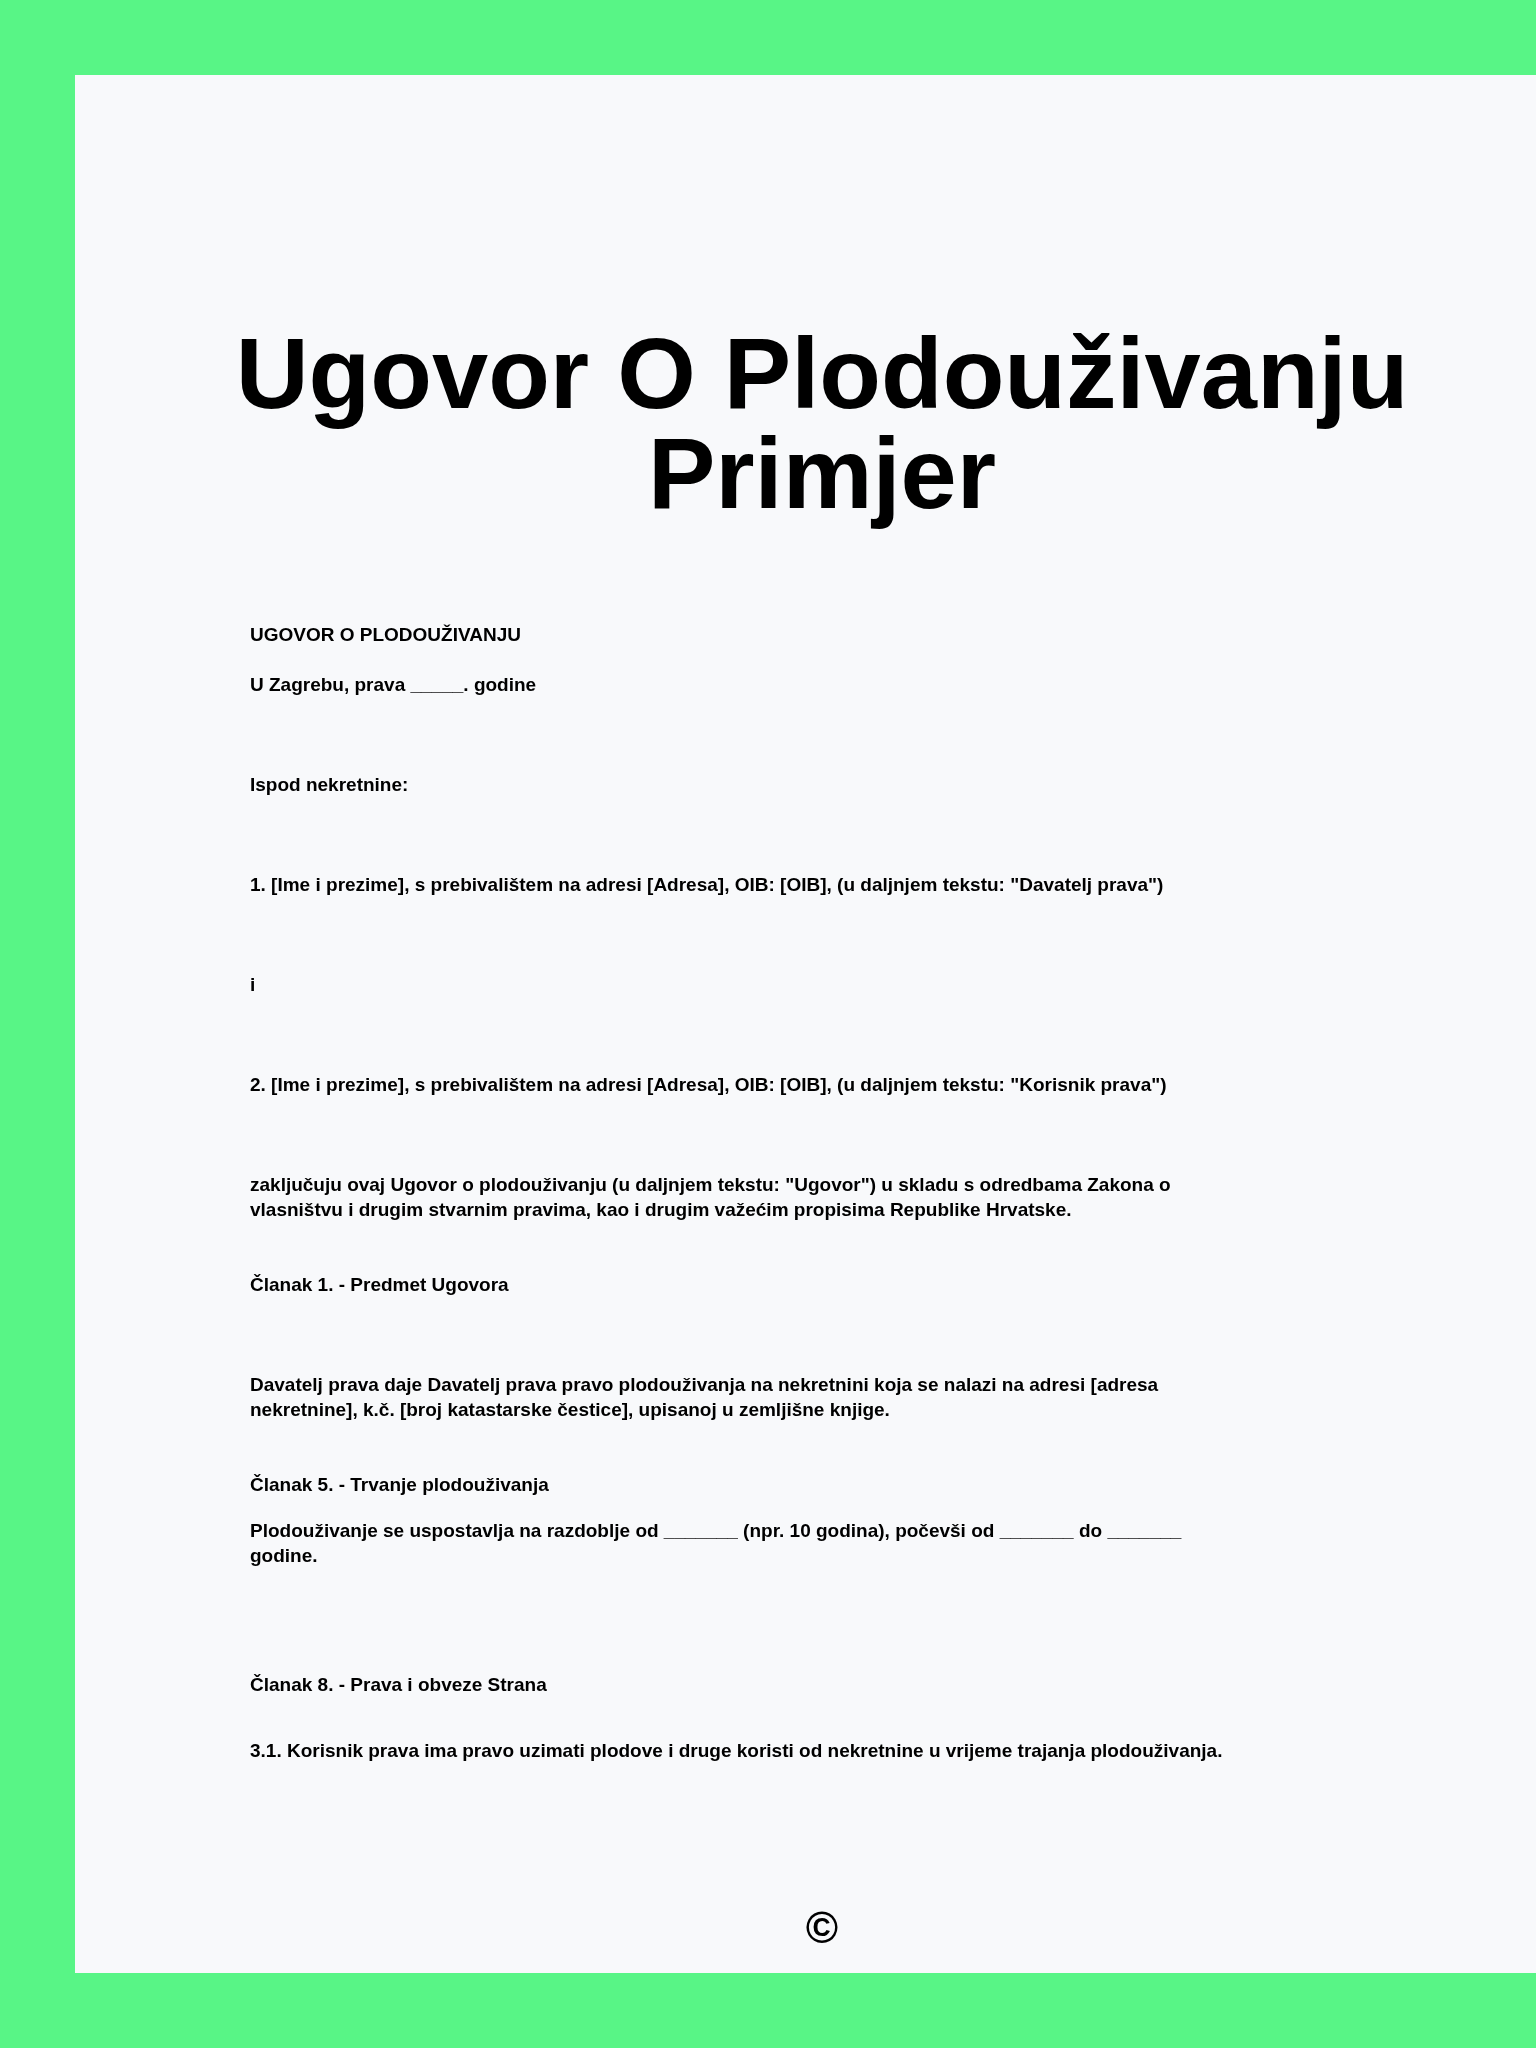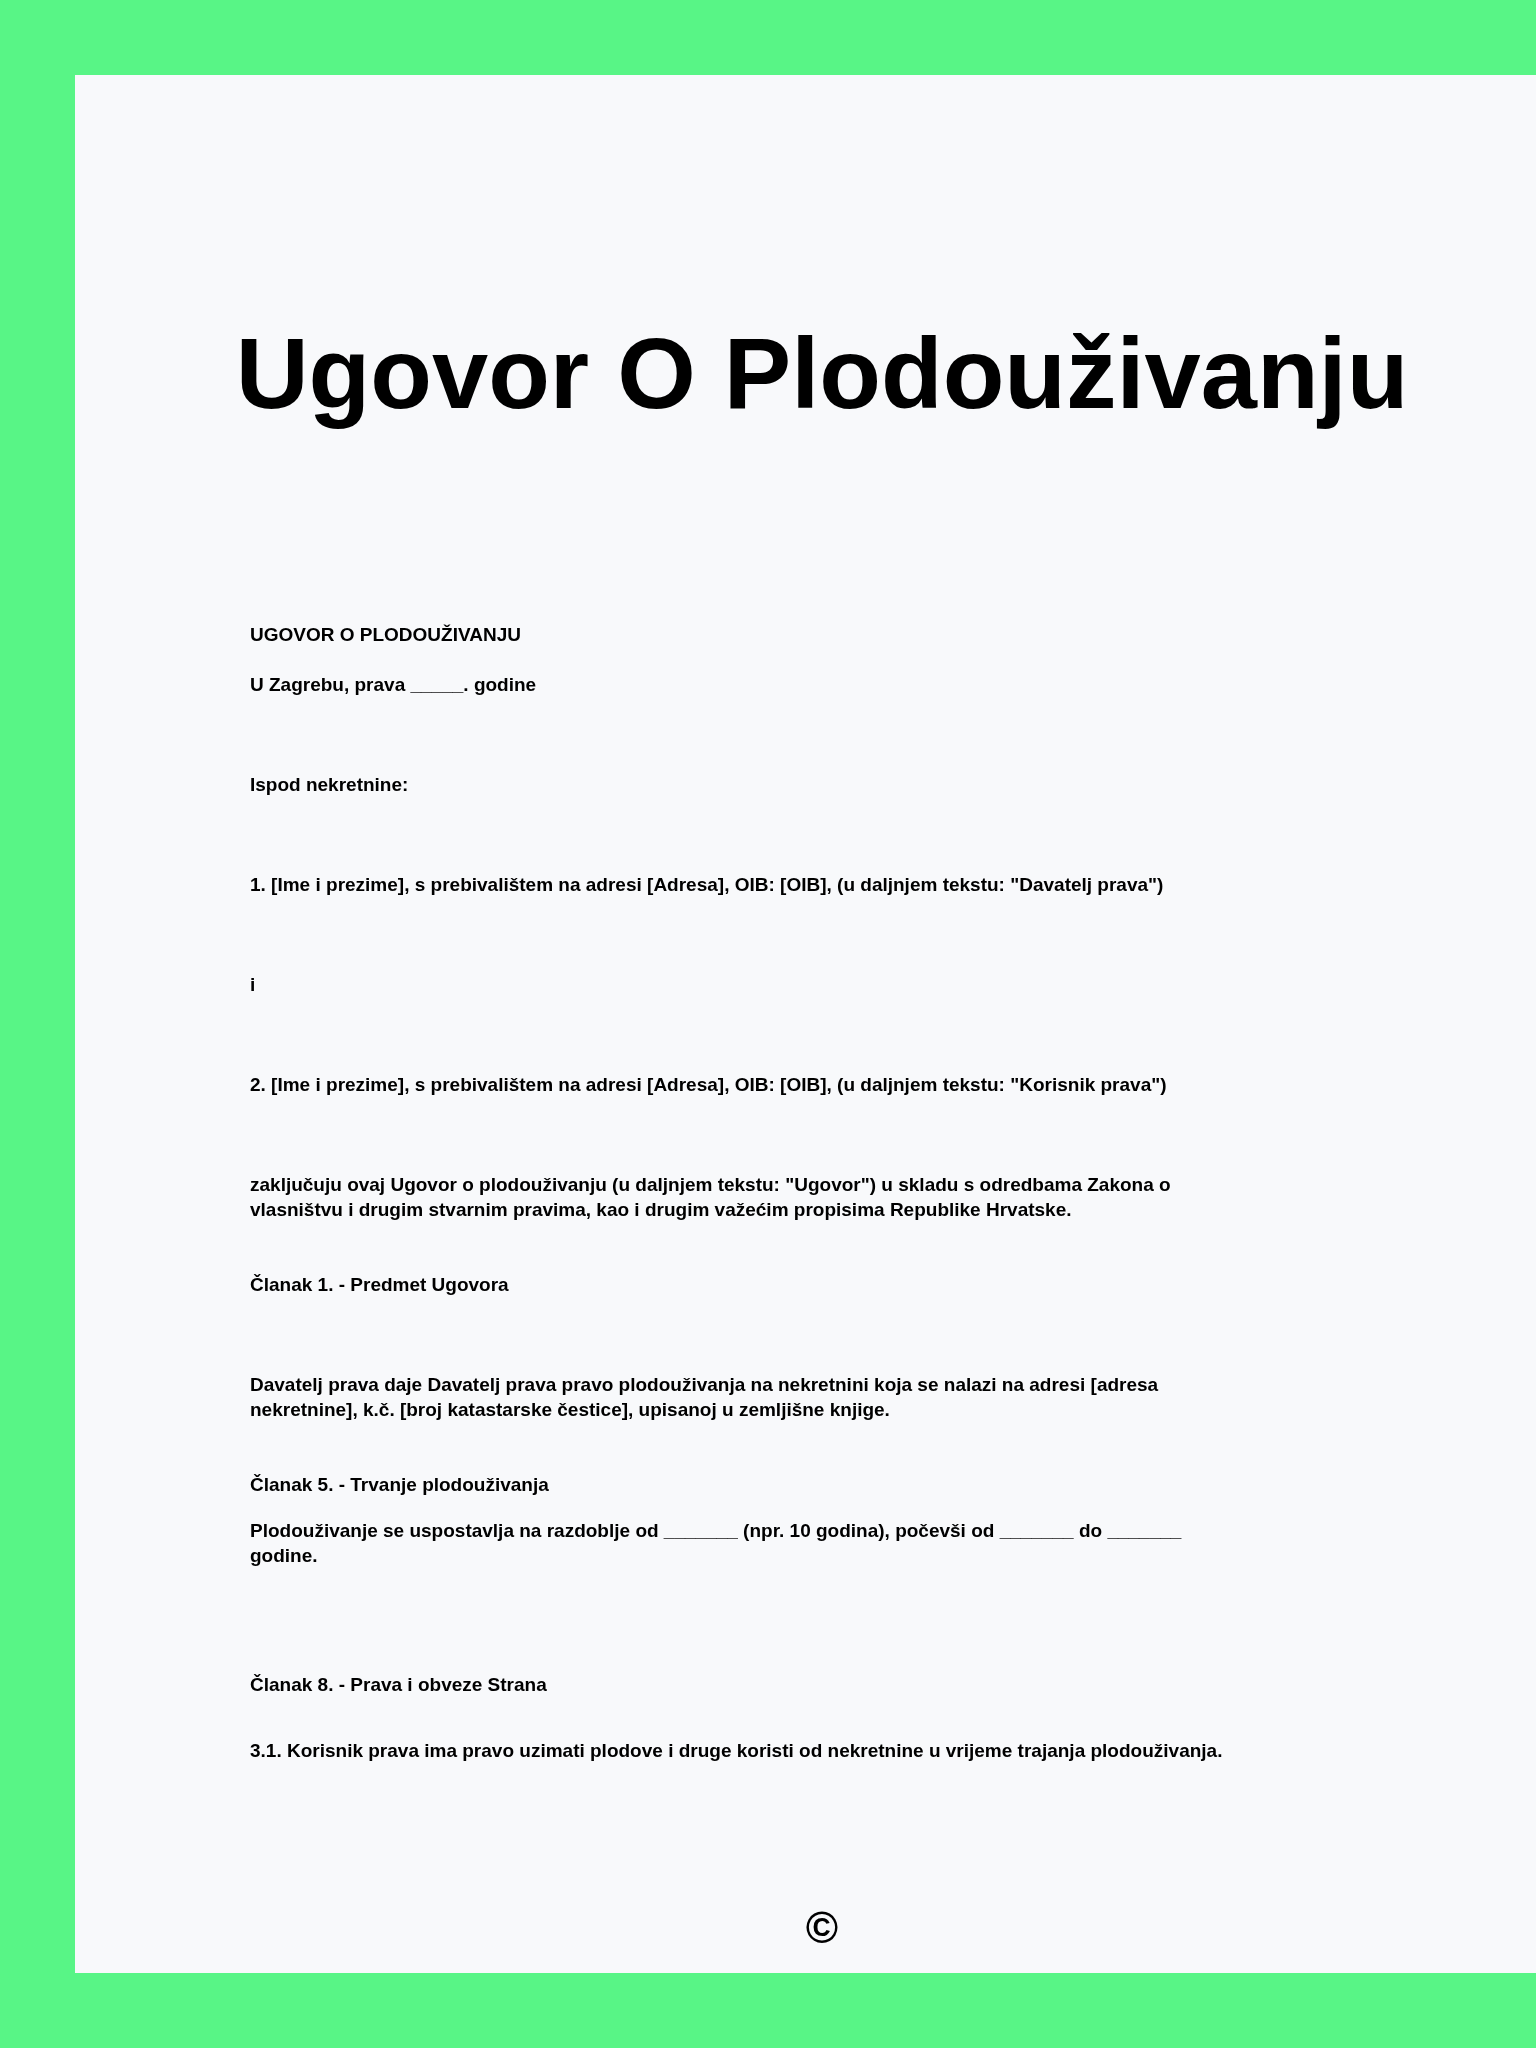--- a/index.html
+++ b/index.html
@@ -45,20 +45,21 @@
     line-height:50px;
     color:#000;
   }
 </style>
 </head>
 <body>
 
 <div class="page">
   <h1 class="title">
     <span>Ugovor O Plodouživanju</span><br>
+    <span>Primjer</span>
   </h1>
 
   <div class="body">
     <p style="top:0px">UGOVOR O PLODOUŽIVANJU</p>
     <p style="top:50px">U Zagrebu, prava _____. godine</p>
     <p style="top:150px">Ispod nekretnine:</p>
     <p style="top:250px">1. [Ime i prezime], s prebivalištem na adresi [Adresa], OIB: [OIB], (u daljnjem tekstu: "Davatelj prava")</p>
     <p style="top:350px">i</p>
     <p style="top:450px">2. [Ime i prezime], s prebivalištem na adresi [Adresa], OIB: [OIB], (u daljnjem tekstu: "Korisnik prava")</p>
     <p style="top:550px">zaključuju ovaj Ugovor o plodouživanju (u daljnjem tekstu: "Ugovor") u skladu s odredbama Zakona o vlasništvu i drugim stvarnim pravima, kao i drugim važećim propisima Republike Hrvatske.</p>

